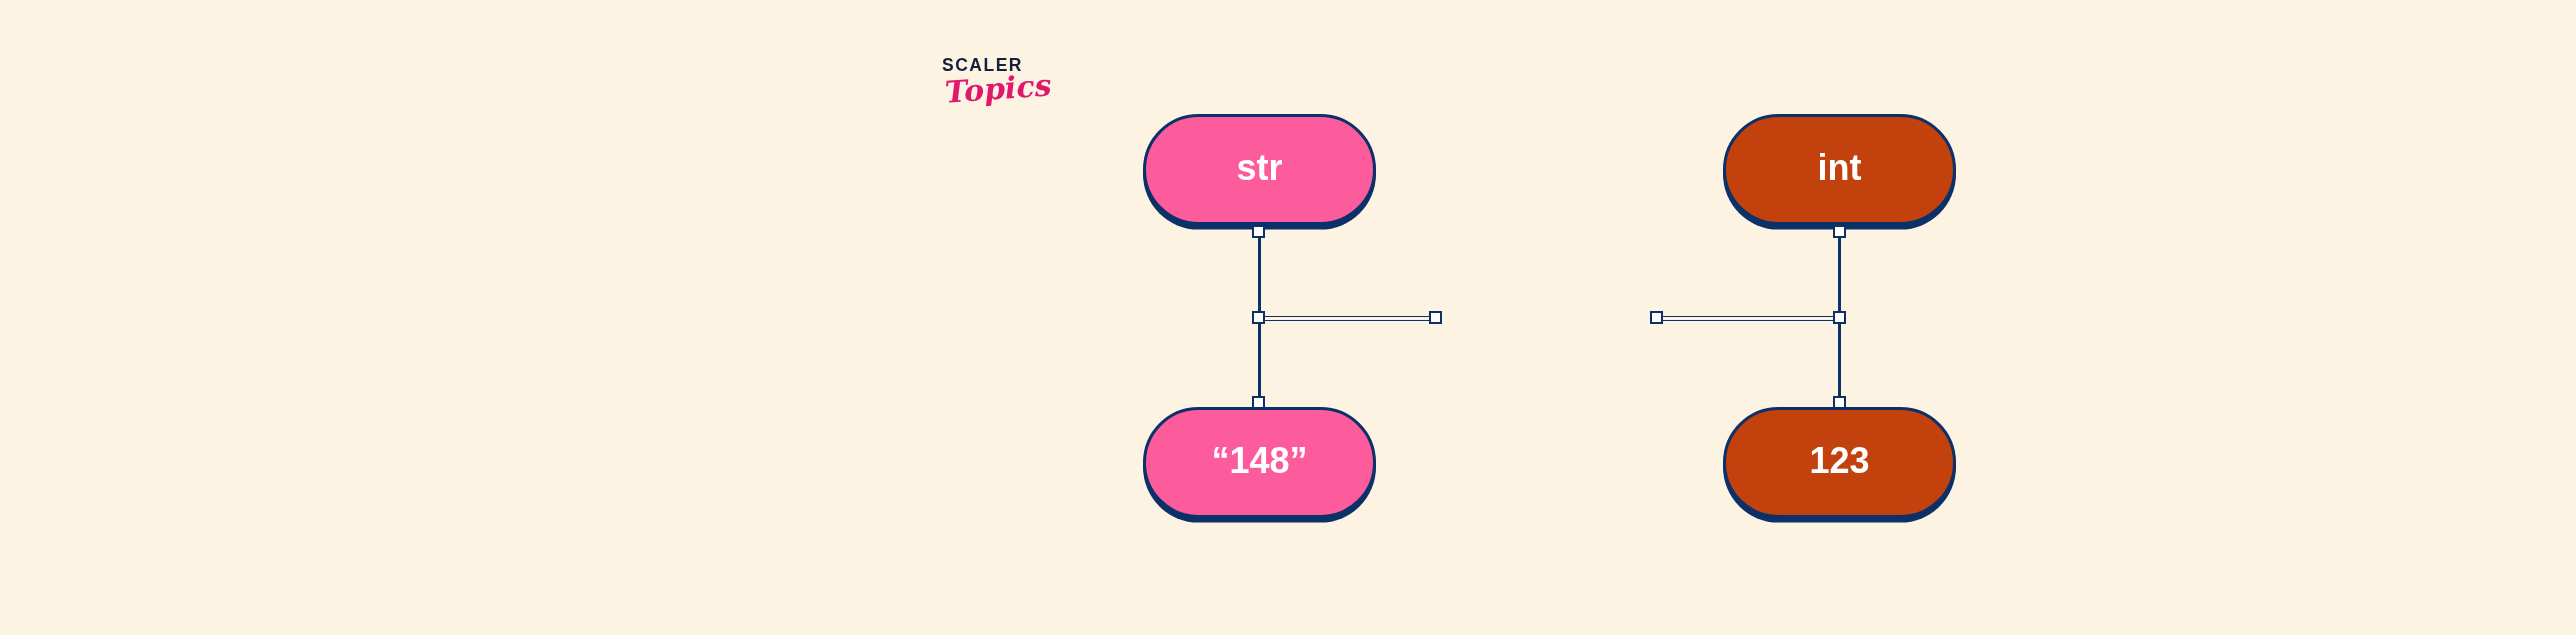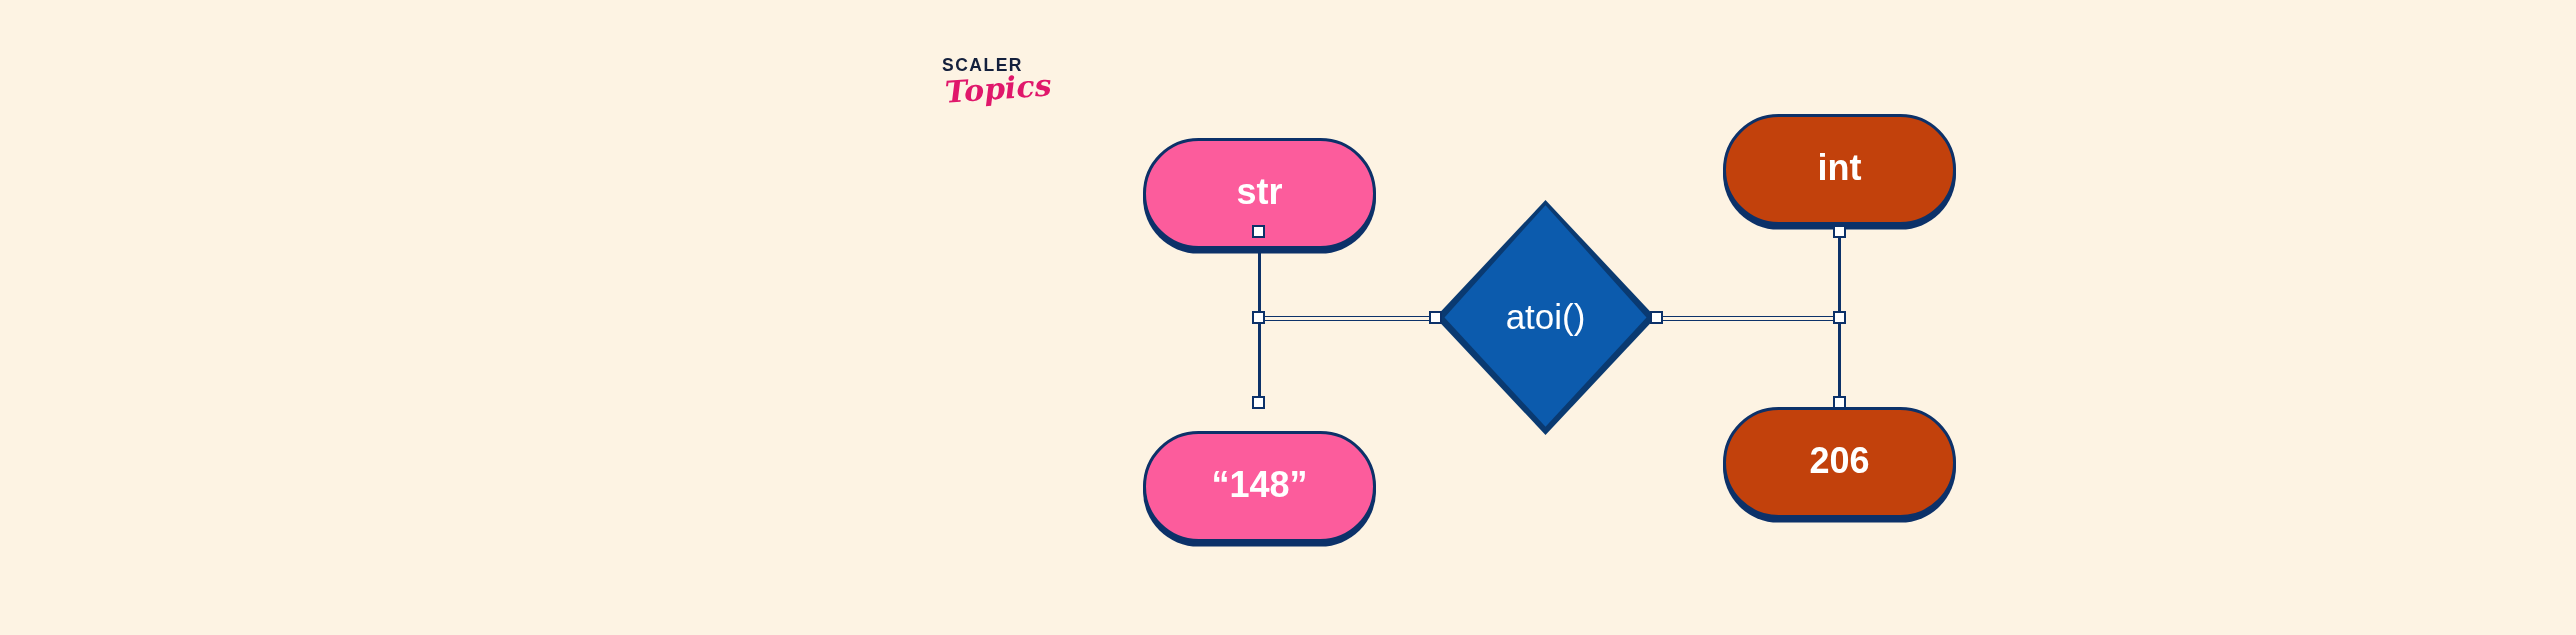--- a/index.html
+++ b/index.html
@@ -63,21 +63,21 @@
     border: 3.6px solid #0C3169;
     border-radius: 515px;
     color: #ffffff;
     font-family: "Liberation Sans", sans-serif;
     font-weight: bold;
     font-size: 36px;
     letter-spacing: 0px;
     box-shadow: 0 4.6px 0 0 #0C3169;
     z-index: 5;
   }
-  .node.pink { background: #FC5C9C; margin-top: 24px; }
+  .node.pink { background: #FC5C9C; }
   .node.blue { background: #c2410c; }
   .node .label { line-height: 1; padding-bottom: 3.1px; }
 
   
   #diamond-wrap {
     position: absolute;
     z-index: 5;
   }
   #diamond-wrap svg { display: block; overflow: visible; }
   #diamond-label {
@@ -133,45 +133,35 @@
   </div>
 
   <div class="vline" style="left:1258px; top:225px; height:182px;"></div>
 
   <div class="hline" style="left:1259px; top:316px; width:176px;"></div>
 
   <div class="vline" style="left:1838px; top:225px; height:182px;"></div>
 
   <div class="hline" style="left:1656px; top:316px; width:184px;"></div>
 
-  <div id="diamond-wrap" style="left:1435px; top:200px; width:221px; height:235px;">
-    <svg width="221" height="235" viewBox="0 0 428 456">
-
-      <polygon points="214,0 428,228 214,456 0,228" fill="#0A3A71"></polygon>
-      <polygon points="214,10 410,228 214,440 18,228" fill="#0C5BAD"></polygon>
-    </svg>
-    <div id="diamond-label">
-      <span>atoi()</span>
-    </div>
-  </div>
 
   <div class="node pink" style="left:1143px; top:114px; width:233px; height:111px;">
     <span class="label">str</span>
   </div>
 
   <div class="node pink" style="left:1143px; top:407px; width:233px; height:111px;">
     <span class="label">“148”</span>
   </div>
 
   <div class="node blue" style="left:1723px; top:114px; width:233px; height:111px;">
     <span class="label">int</span>
   </div>
 
   <div class="node blue" style="left:1723px; top:407px; width:233px; height:111px;">
-    <span class="label">206</span>
+    <span class="label">123</span>
   </div>
 
   <div class="port" style="left:1252px; top:225px;"></div>
   <div class="port" style="left:1252px; top:311px;"></div>
   <div class="port" style="left:1252px; top:396px;"></div>
 
   <div class="port" style="left:1429px; top:311px;"></div>
   <div class="port" style="left:1650px; top:311px;"></div>
 
   <div class="port" style="left:1833px; top:311px;"></div>

